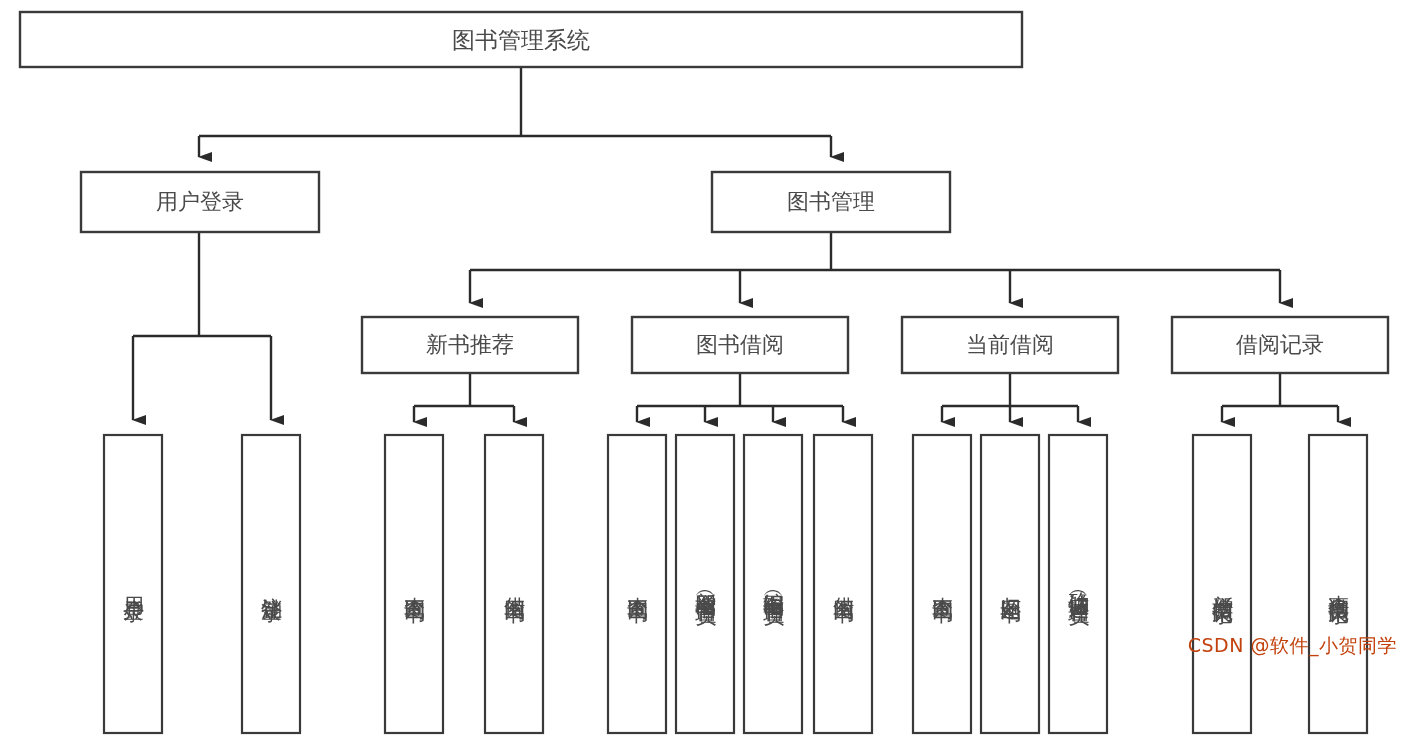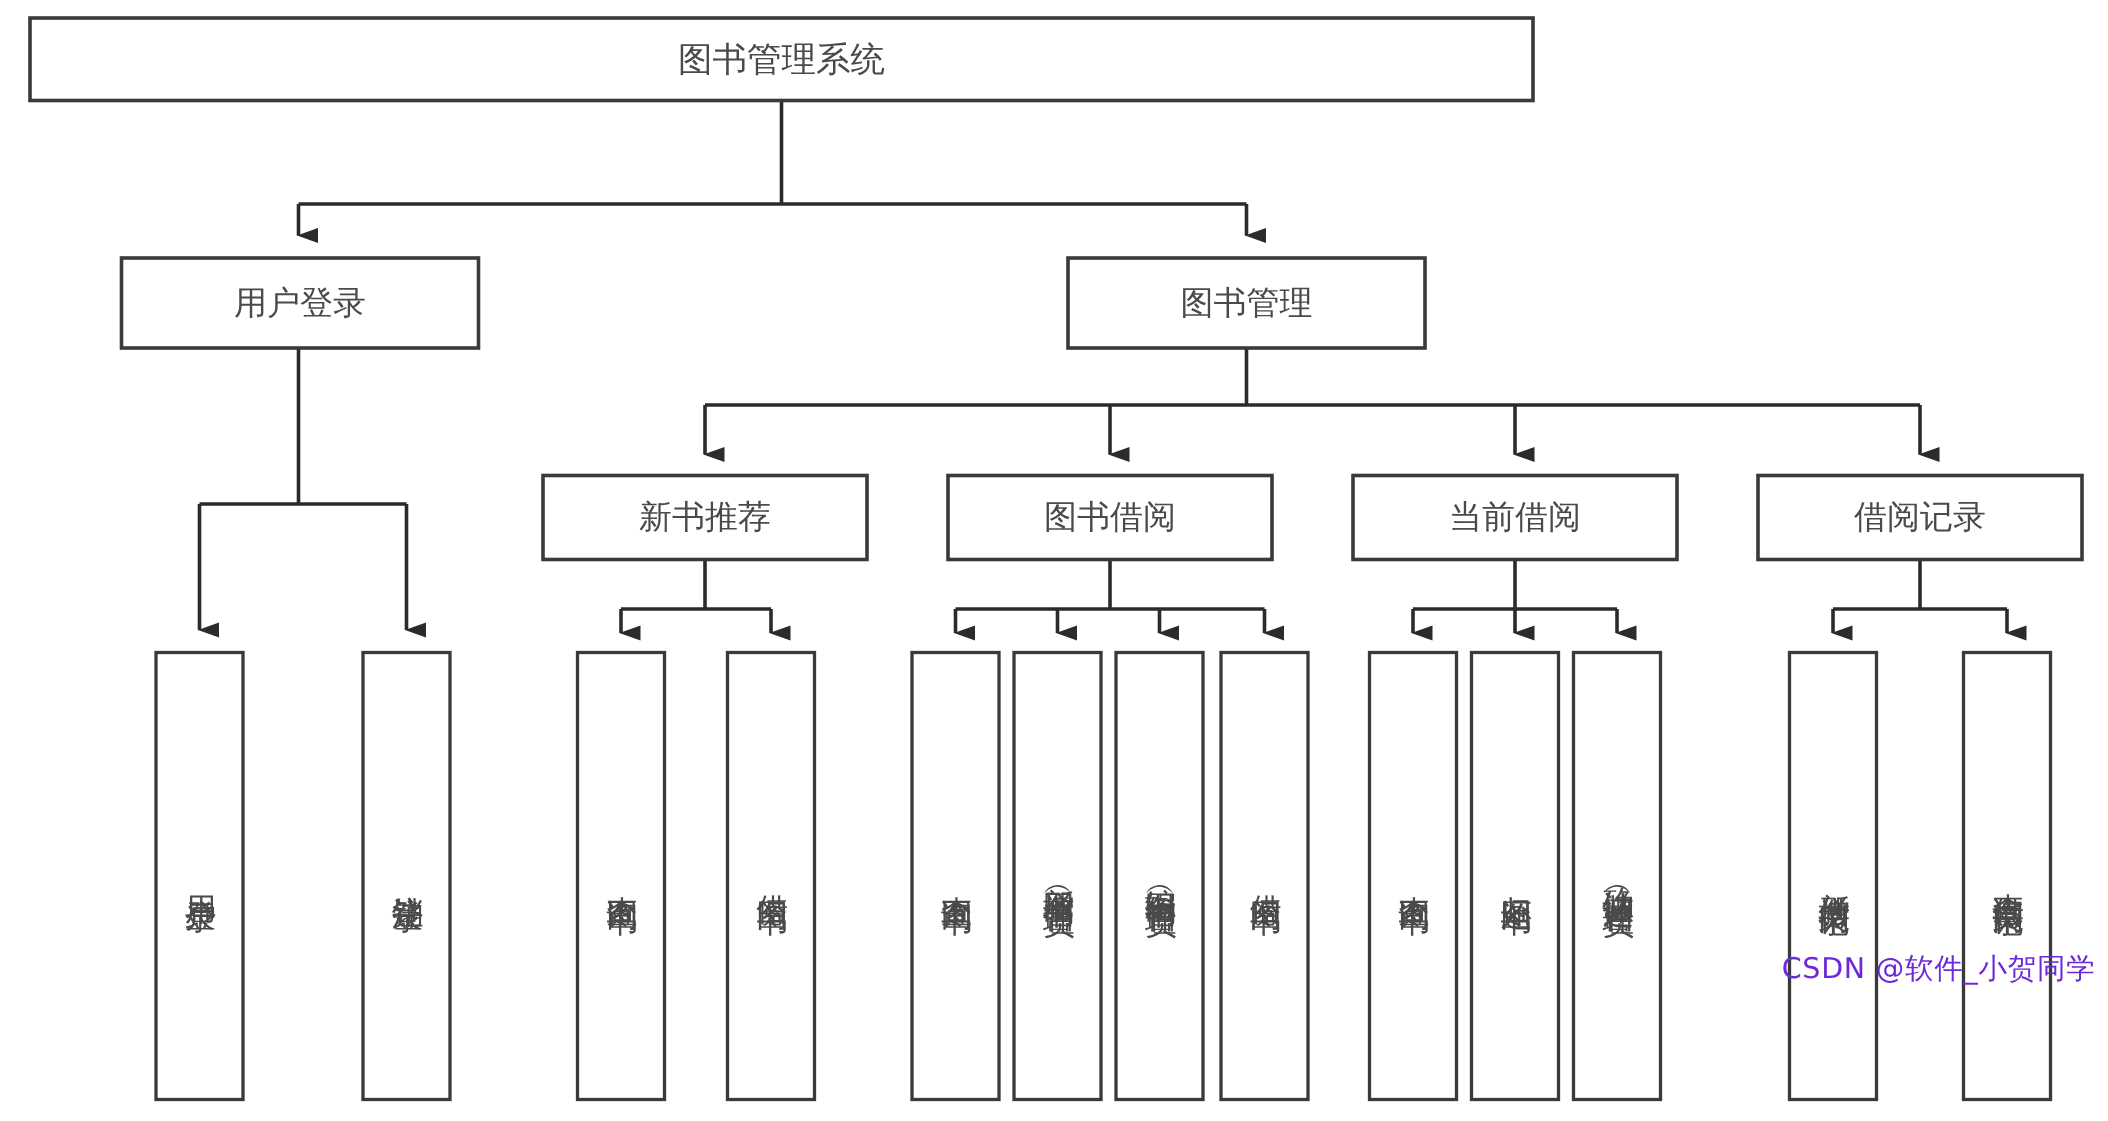--- a/index.html
+++ b/index.html
@@ -74,21 +74,21 @@
     color: #4a4a4a;
     white-space: nowrap;
     text-align: center;
   }
   .watermark {
     position: absolute;
     right: 8px;
     bottom: 6px;
     font-family: "DejaVu Sans", "Liberation Sans", sans-serif;
     font-size: 19px;
-    color: #6d28d9;
+    color: #c2410c;
     letter-spacing: 0.5px;
     white-space: nowrap;
     user-select: none;
   }
 </style>
 </head>
 <body>
 
 <div id="diagram-root">
 

